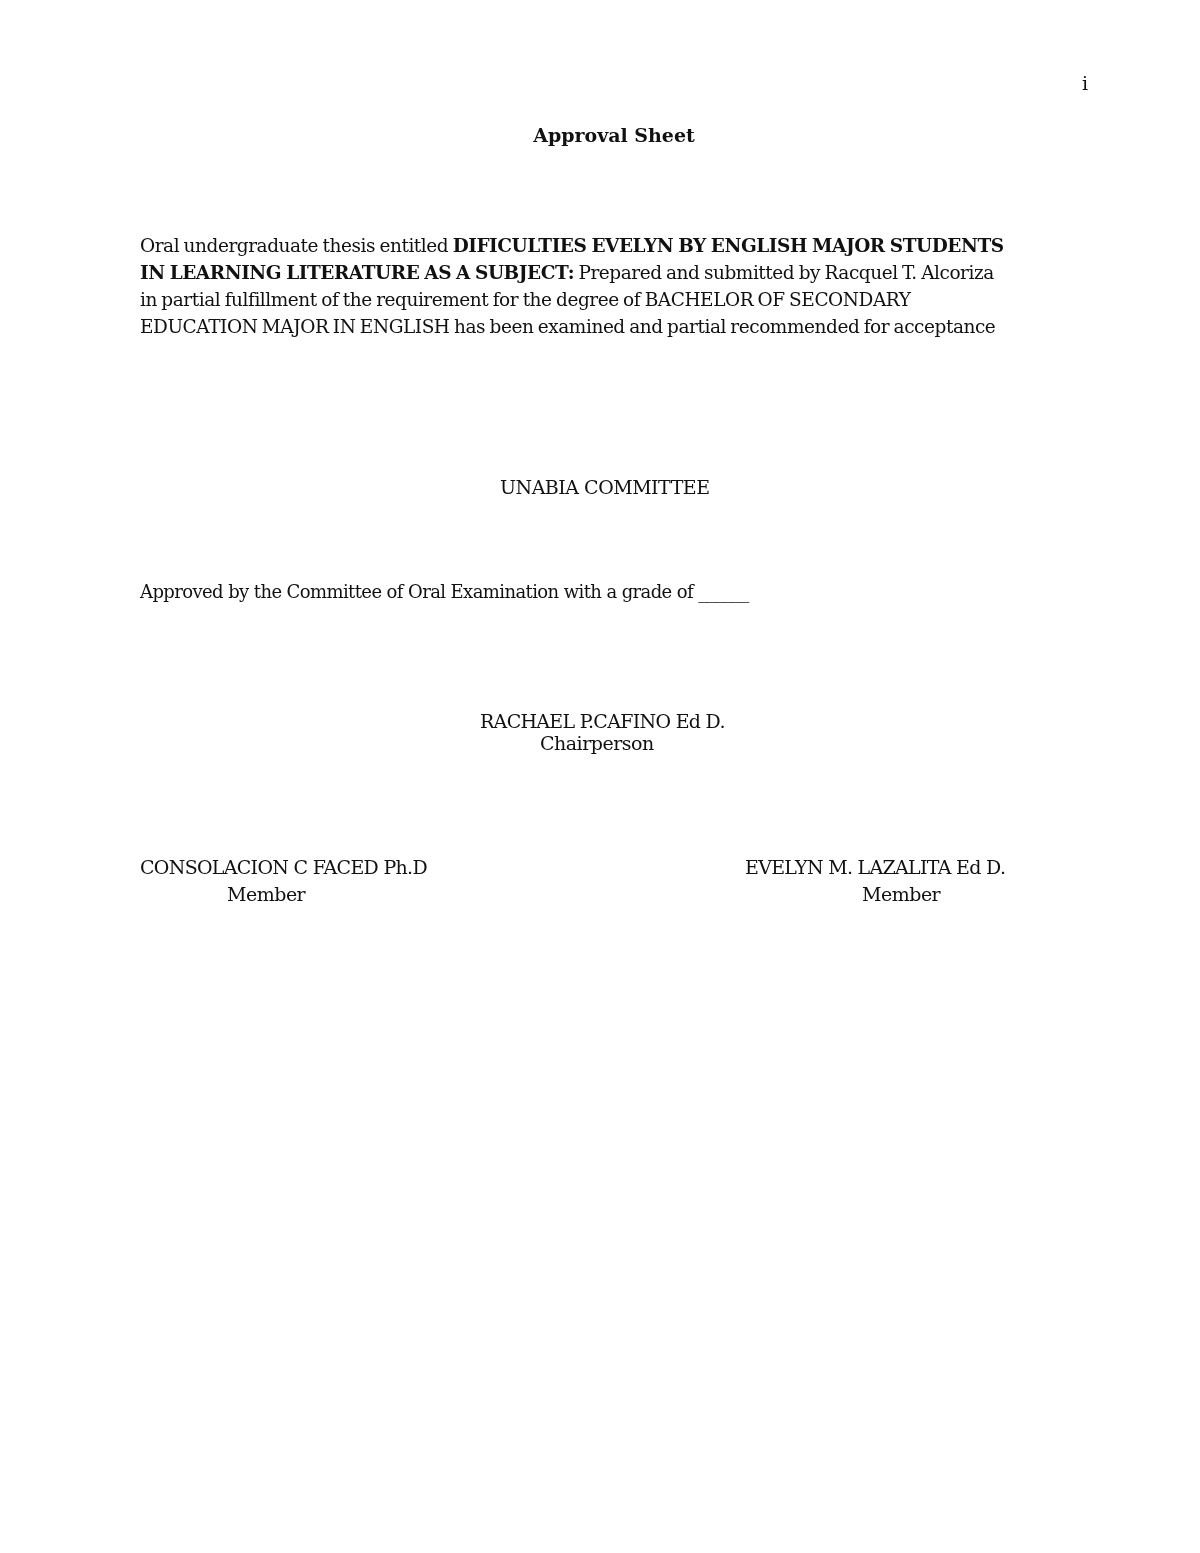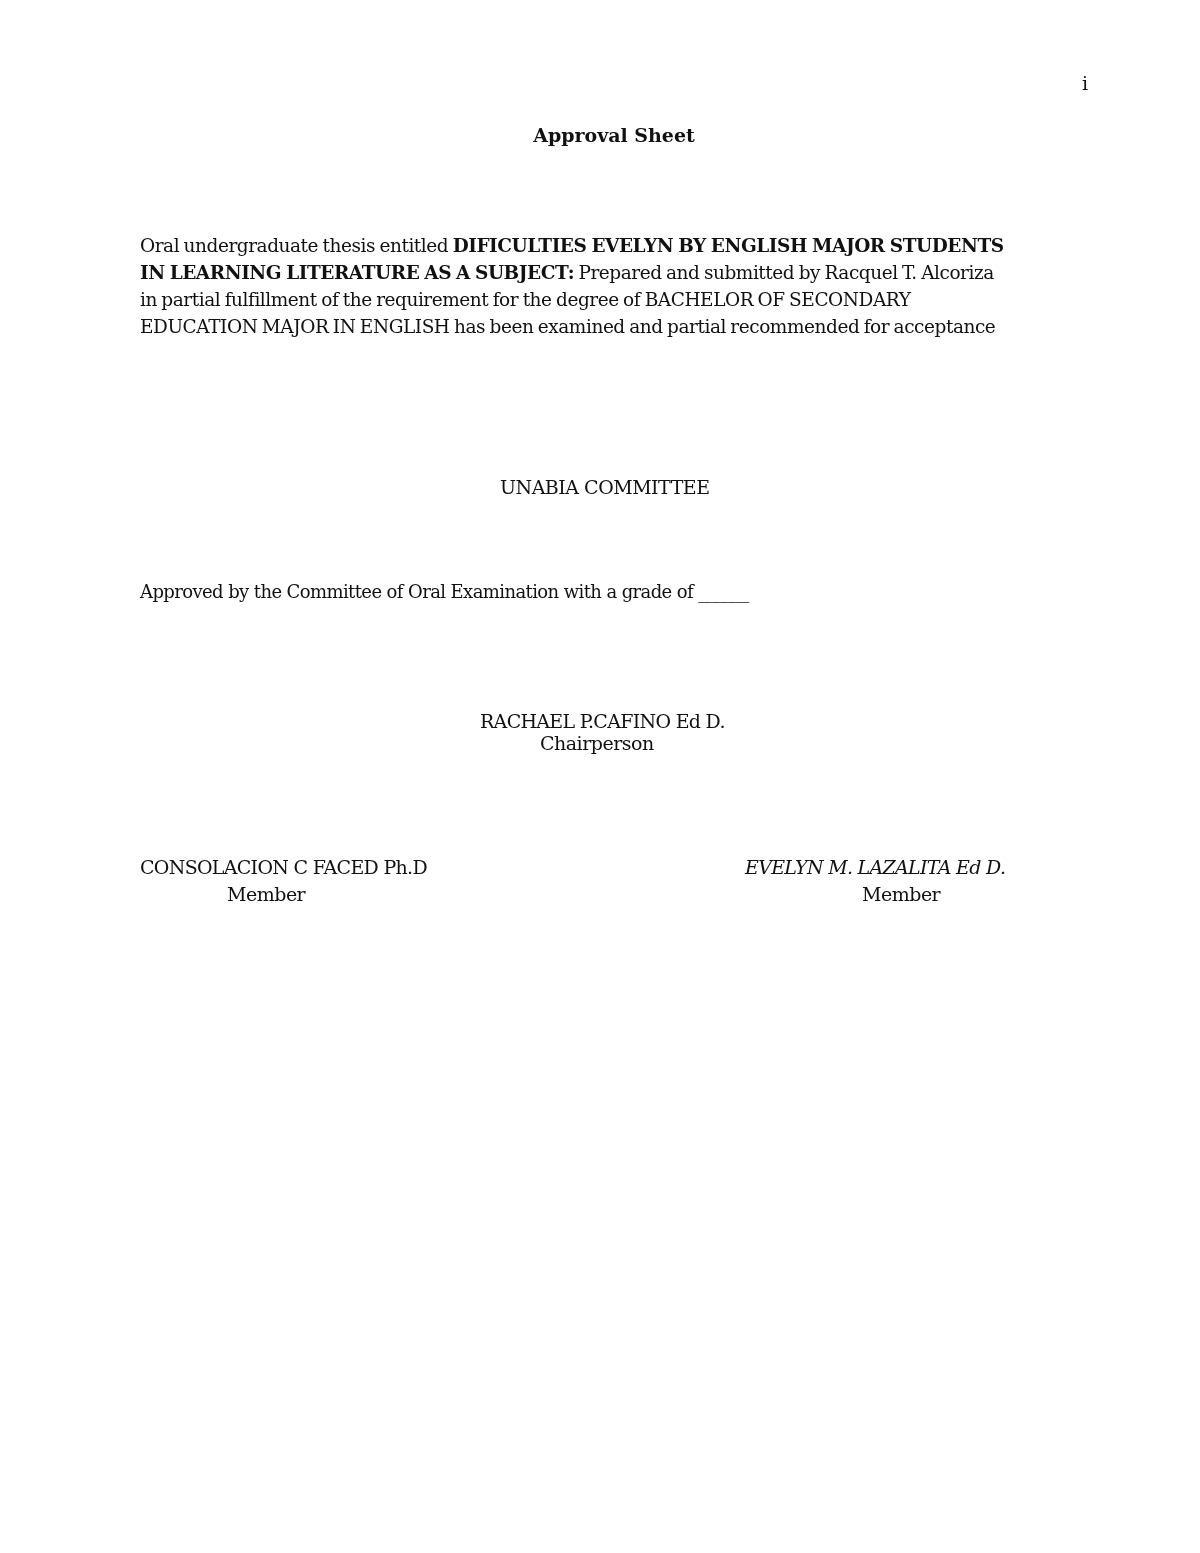--- a/index.html
+++ b/index.html
@@ -37,14 +37,14 @@
 
 <div class="abs committee">UNABIA COMMITTEE</div>
 <div class="abs approved">Approved by the Committee of Oral Examination with a grade of ______</div>
 
 <div class="abs sig-name" style="left:480px; top:693px;margin-top:17px;">RACHAEL P.CAFINO Ed D.</div>
 <div class="abs sig-role" style="left:540px; top:720px;margin-top:12px;">Chairperson</div>
 
 <div class="abs sig-name" style="left:140px; top:856px;">CONSOLACION C FACED Ph.D</div>
 <div class="abs sig-role" style="left:227px; top:883px;">Member</div>
 
-<div class="abs sig-name" style="left:745px; top:856px;font-style:italic;">EVELYN M. LAZALITA Ed D.</div>
+<div class="abs sig-name" style="left:745px; top:856px;">EVELYN M. LAZALITA Ed D.</div>
 <div class="abs sig-role" style="left:862px; top:883px;">Member</div>
 
 </body></html>

